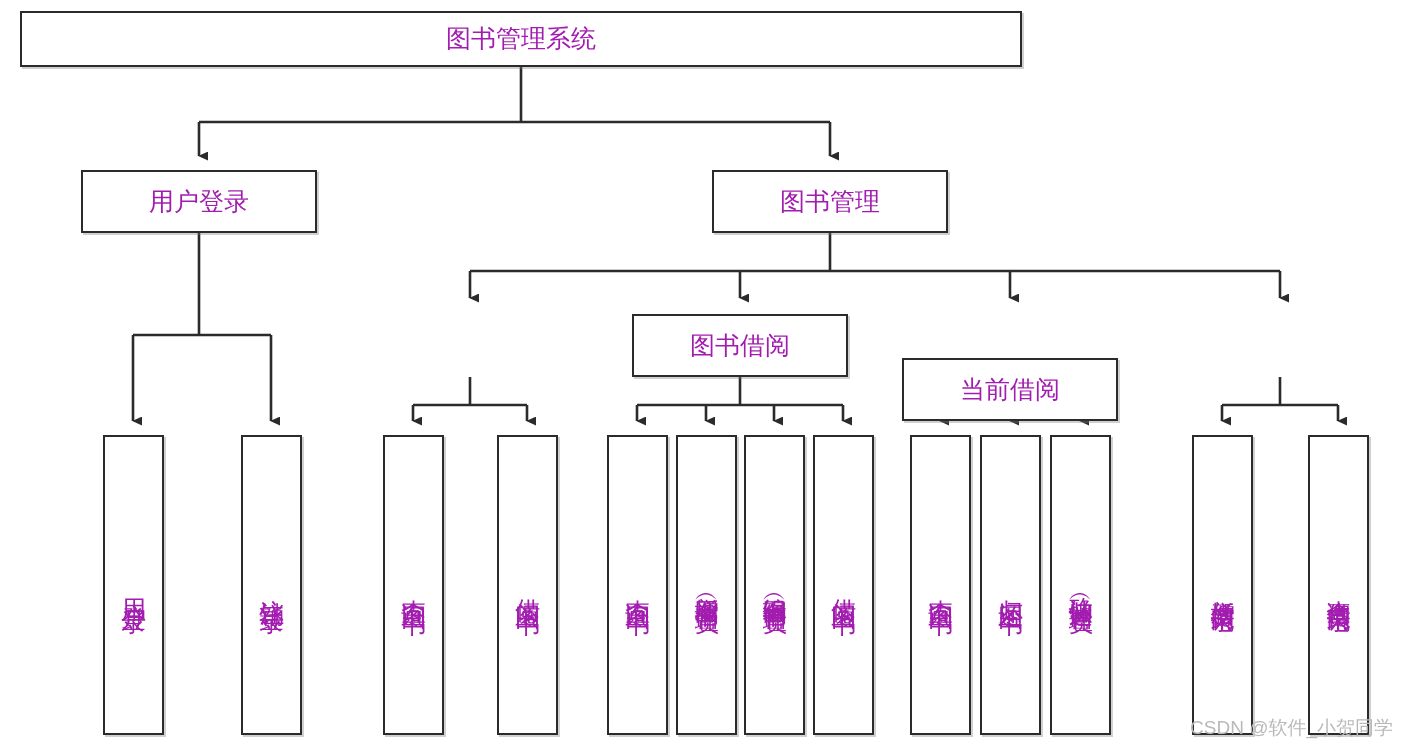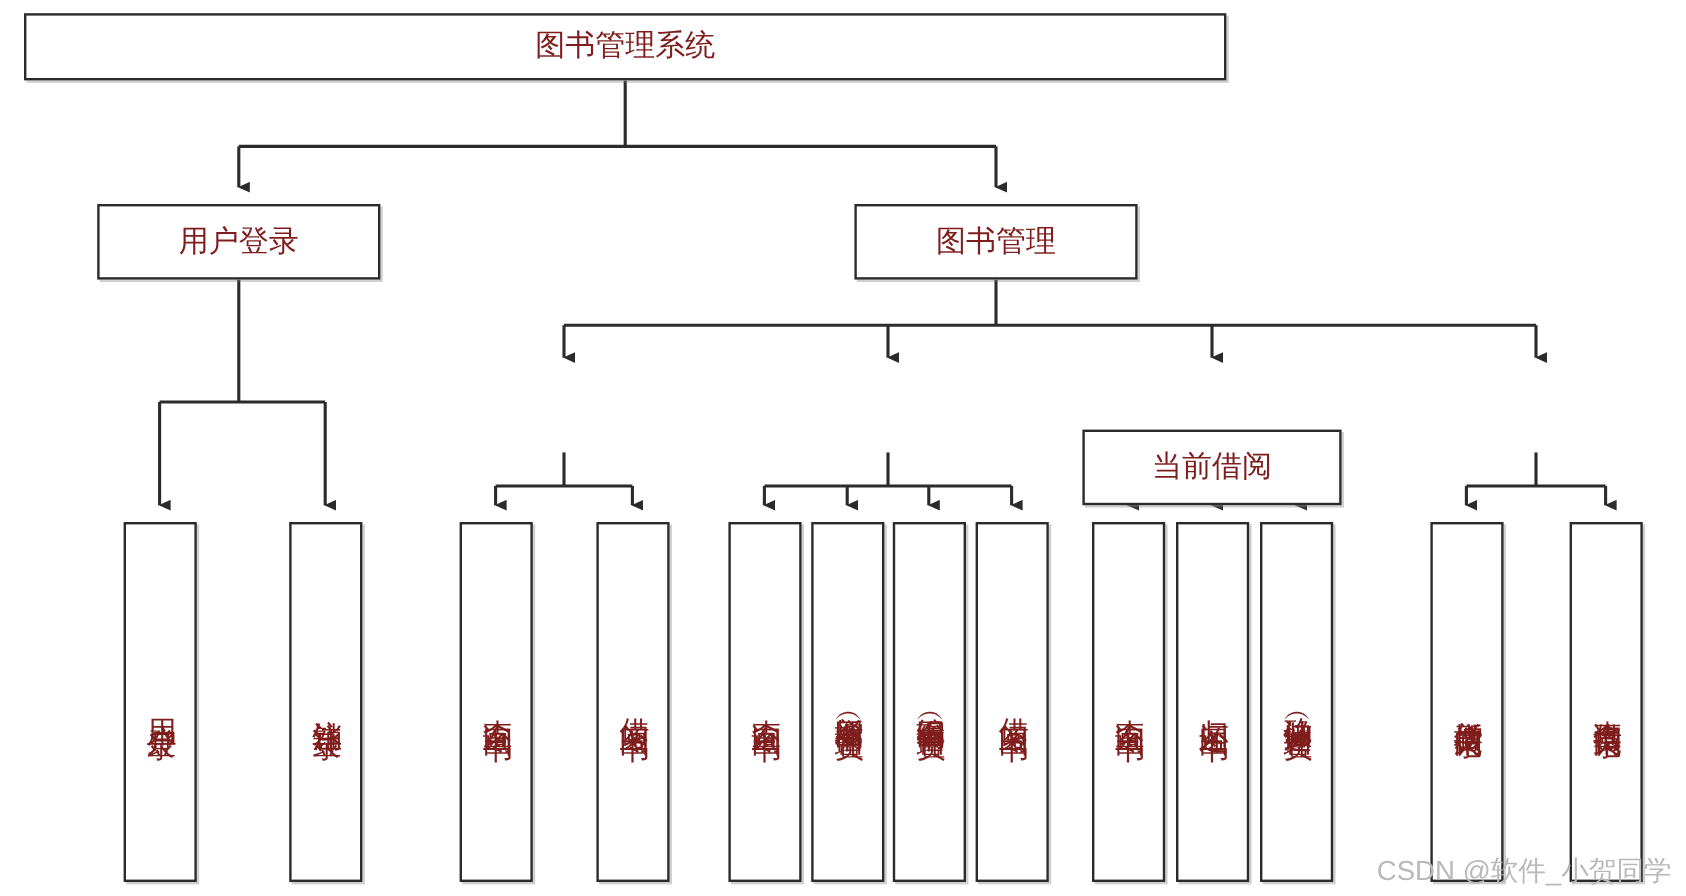--- a/index.html
+++ b/index.html
@@ -38,21 +38,21 @@
   }
   .node-label {
     position: absolute;
     left: 0;
     top: 0;
     width: 100%;
     height: 100%;
     display: flex;
     align-items: center;
     justify-content: center;
-    color: #7f1d1d;
+    color: #a21caf;
     line-height: 1.18;
     white-space: nowrap;
     user-select: none;
   }
   .node-box.horizontal .node-label {
     font-size: 25px;
   }
   .node-box.horizontal.root .node-label {
     font-size: 25px;
   }
@@ -66,21 +66,21 @@
     padding-top: 2px;
   }
   .node-box.vertical.tall-text .node-label {
     font-size: 24px;
     letter-spacing: 2px;
   }
   .watermark {
     position: absolute;
     right: 12px;
     bottom: 6px;
-    font-size: 23px;
+    font-size: 19px;
     color: #b9b9b9;
     white-space: nowrap;
     user-select: none;
     text-align: center;
   }
 </style>
 </head>
 <body>
 
 <div id="diagram-root">
@@ -145,20 +145,23 @@
 
   <div class="node-box horizontal" style="left:81px; top:170px; width:236px; height:63px;">
     <span class="node-label">用户登录</span>
   </div>
 
   <div class="node-box horizontal" style="left:712px; top:170px; width:236px; height:63px;">
     <span class="node-label">图书管理</span>
   </div>
 
 
+  <div class="node-box horizontal" style="left:632px; top:314px; width:216px; height:63px;">
+    <span class="node-label">图书借阅</span>
+  </div>
 
   <div class="node-box horizontal" style="left:902px; top:314px; width:216px; height:63px;margin-top:44px;">
     <span class="node-label">当前借阅</span>
   </div>
 
 
   <div class="node-box vertical" style="left:103px; top:435px; width:61px; height:300px;">
     <span class="node-label">用户登录</span>
   </div>
 

